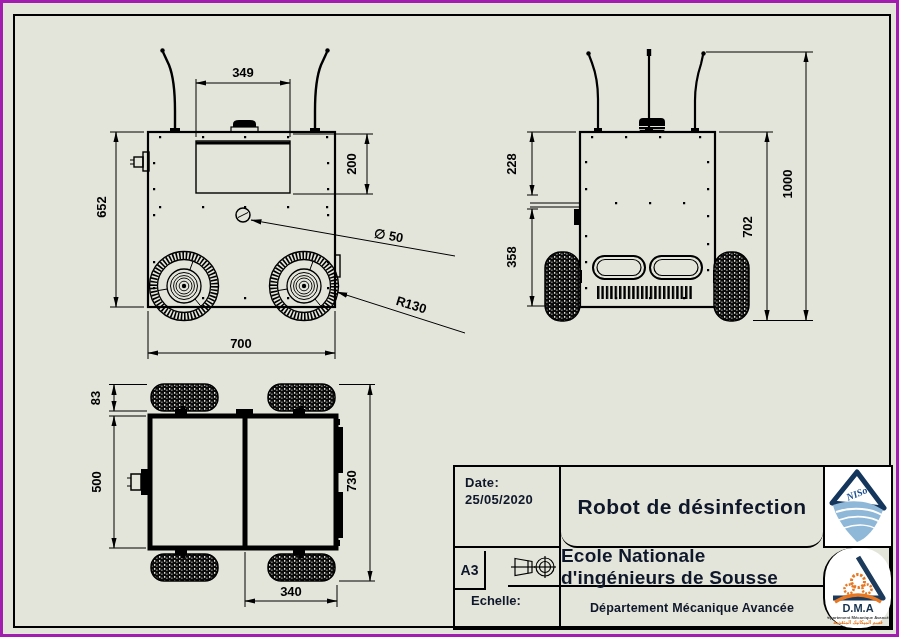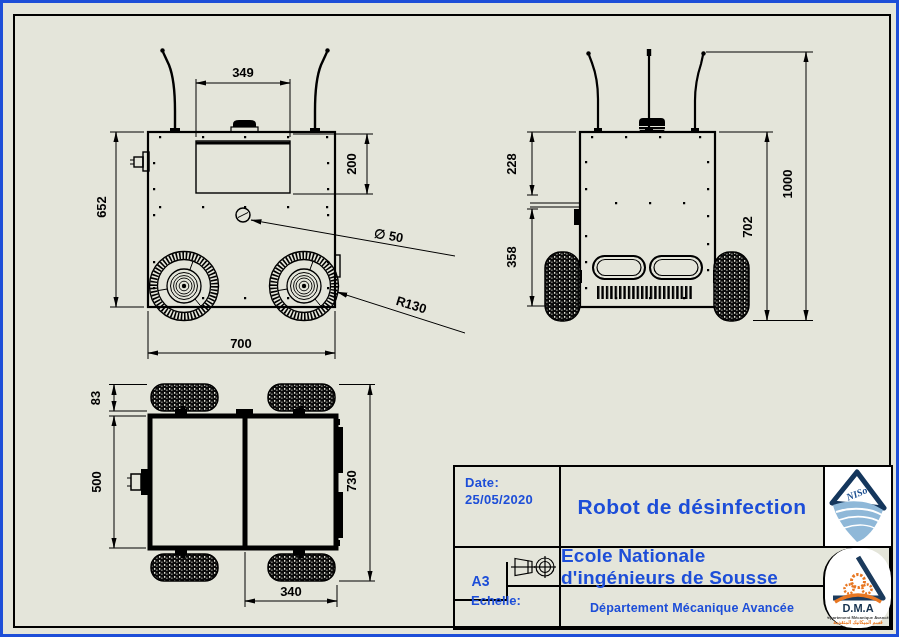--- a/index.html
+++ b/index.html
@@ -1,37 +1,37 @@
 <!DOCTYPE html>
 <html><head>
 <meta charset="utf-8">
 <style>
   html,body{margin:0;padding:0;background:#9a9a90;}
   .page{
     position:relative;width:899px;height:637px;overflow:hidden;
-    background:#e4e5da;border:3px solid #1d4ed8;box-sizing:border-box;
+    background:#e4e5da;border:3px solid #a21caf;box-sizing:border-box;
     font-family:"Liberation Sans",sans-serif;
     padding-left:16px;
   }
   .inner-frame{
     position:absolute;left:10px;top:11px;width:878px;height:614px;
     border:2px solid #000;box-sizing:border-box;
   }
   .drawing-svg{position:absolute;left:0;top:0;}
   .dim{font-family:"Liberation Sans",sans-serif;font-weight:bold;font-size:13px;fill:#000;text-anchor:middle;}
   
   .title-block{
     position:absolute;left:450px;top:462px;width:440px;height:165px;
-    border:2px solid #000;box-sizing:border-box;color:#1d4ed8;font-weight:bold;
+    border:2px solid #000;box-sizing:border-box;color:#0f172a;font-weight:bold;
   }
   .cell{position:absolute;box-sizing:border-box;}
   .c-date{left:0;top:0;width:106px;height:81px;border-right:2px solid #000;border-bottom:2px solid #000;padding:8px 0 0 10px;font-size:13px;line-height:1.3;letter-spacing:.3px;}
-  .c-title{left:106px;top:0;width:262px;height:81px;border-bottom:2px solid #000;display:flex;align-items:center;justify-content:center;font-size:21px;letter-spacing:.4px;}
+  .c-title{left:106px;top:0;width:262px;height:81px;border-bottom:2px solid #000;display:flex;align-items:center;justify-content:center;font-size:21px;letter-spacing:.4px;border-radius:16px;}
   .c-eniso{left:368px;top:0;width:68px;height:81px;border-left:2px solid #000;border-bottom:2px solid #000;background:#fff;display:flex;align-items:center;justify-content:center;}
-  .c-a3{left:0;top:95px;width:53px;height:39px;border-right:2px solid #000;border-bottom:2px solid #000;display:flex;align-items:center;justify-content:center;font-size:14px;}
+  .c-a3{left:0;top:84px;width:31px;height:39px;border-right:2px solid #000;border-bottom:2px solid #000;display:flex;align-items:center;justify-content:center;font-size:14px;}
   .c-sym{left:53px;top:81px;width:53px;height:39px;border-right:2px solid #000;border-bottom:2px solid #000;display:flex;align-items:center;justify-content:center;}
   .c-school{left:106px;top:81px;width:262px;height:39px;border-bottom:2px solid #000;display:flex;align-items:center;justify-content:center;font-size:19px;letter-spacing:.2px;}
   .c-dma{left:368px;top:81px;width:68px;height:80px;border-left:2px solid #000;background:#fff;display:flex;align-items:center;justify-content:center;border-radius:30px;}
   .c-echelle{left:0;top:120px;width:106px;height:41px;border-right:2px solid #000;font-size:13px;}
   .c-echelle .lbl{position:absolute;left:16px;top:6px;}
   .c-echelle .val{position:absolute;left:72px;top:21px;margin-top:28px;}
   .c-dept{left:106px;top:120px;width:262px;height:41px;display:flex;align-items:center;justify-content:center;font-size:12.5px;letter-spacing:.2px;}
 </style>
 </head>
 <body>

